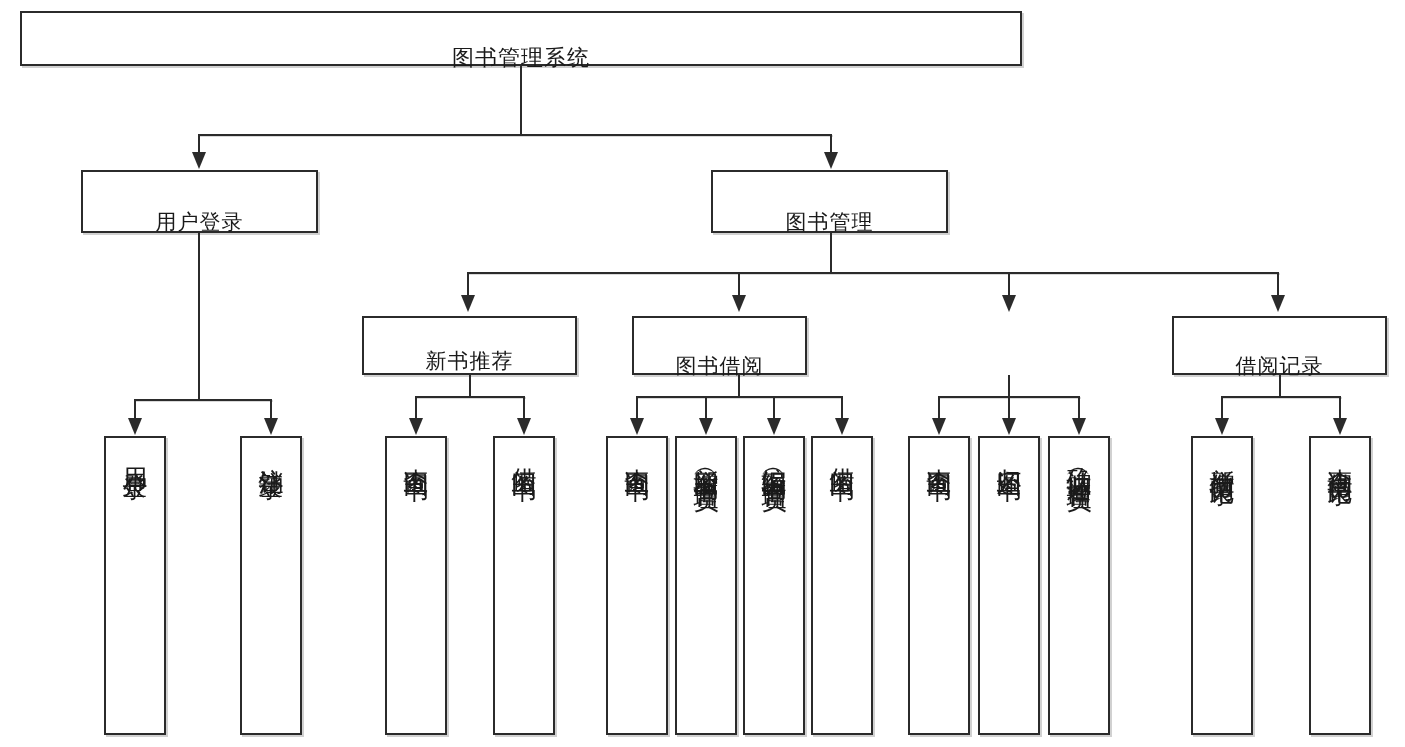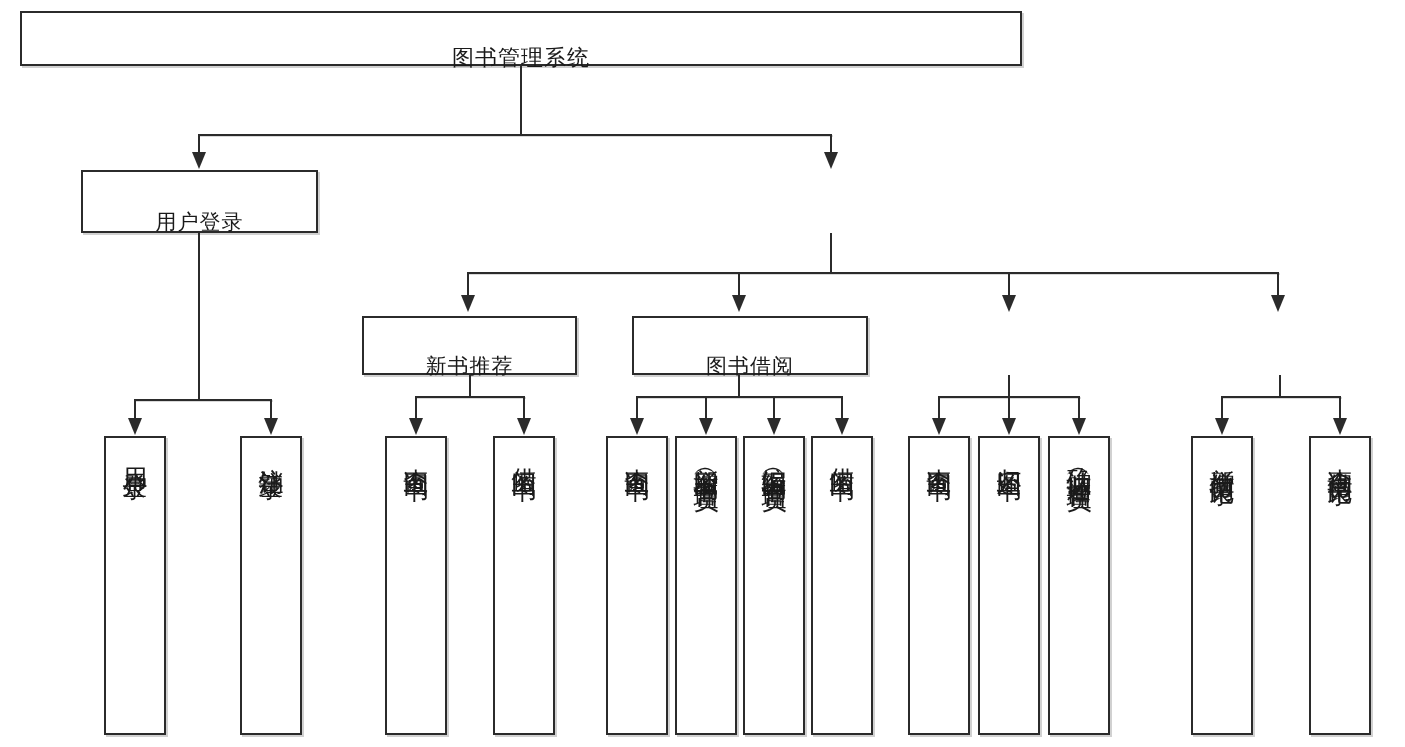--- a/index.html
+++ b/index.html
@@ -72,44 +72,50 @@
   <div class="hline" style="left:198px;top:134px;width:634px;"></div>
 
   <div class="vline" style="left:198px;top:134px;height:19px;"></div>
   <div class="arrow" style="left:192px;top:152px;"></div>
   <div class="vline" style="left:830px;top:134px;height:19px;"></div>
   <div class="arrow" style="left:824px;top:152px;"></div>
 
   <div class="node h" style="left:81px;top:170px;width:237px;height:63px;">
     <span class="lbl">用户登录</span>
   </div>
+  <div class="node h" style="left:711px;top:170px;width:237px;height:63px;">
+    <span class="lbl">图书管理</span>
+  </div>
 
   <div class="vline" style="left:198px;top:233px;height:167px;"></div>
   <div class="hline" style="left:134px;top:399px;width:138px;"></div>
   <div class="vline" style="left:134px;top:399px;height:20px;"></div>
   <div class="arrow" style="left:128px;top:418px;"></div>
   <div class="vline" style="left:270px;top:399px;height:20px;"></div>
   <div class="arrow" style="left:264px;top:418px;"></div>
 
   <div class="vline" style="left:830px;top:233px;height:40px;"></div>
   <div class="hline" style="left:467px;top:272px;width:812px;"></div>
   <div class="vline" style="left:467px;top:272px;height:24px;"></div>
   <div class="arrow" style="left:461px;top:295px;"></div>
   <div class="vline" style="left:738px;top:272px;height:24px;"></div>
   <div class="arrow" style="left:732px;top:295px;"></div>
   <div class="vline" style="left:1008px;top:272px;height:24px;"></div>
   <div class="arrow" style="left:1002px;top:295px;"></div>
   <div class="vline" style="left:1277px;top:272px;height:24px;"></div>
   <div class="arrow" style="left:1271px;top:295px;"></div>
 
-  <div class="node h" style="left:362px;top:316px;width:215px;height:59px;">
+  <div class="node h" style="left:362px;top:316px;width:215px;height:59px;align-items:flex-end;">
     <span class="lbl">新书推荐</span>
   </div>
-  <div class="node h" style="left:632px;top:316px;width:236px;height:59px;">
+  <div class="node h" style="left:632px;top:316px;width:175px;height:59px;">
     <span class="lbl">图书借阅</span>
+  </div>
+  <div class="node h" style="left:1172px;top:316px;width:215px;height:59px;">
+    <span class="lbl">借阅记录</span>
   </div>
 
   <div class="vline" style="left:469px;top:375px;height:22px;"></div>
   <div class="hline" style="left:415px;top:396px;width:110px;"></div>
   <div class="vline" style="left:415px;top:396px;height:23px;"></div>
   <div class="arrow" style="left:409px;top:418px;"></div>
   <div class="vline" style="left:523px;top:396px;height:23px;"></div>
   <div class="arrow" style="left:517px;top:418px;"></div>
 
   <div class="vline" style="left:738px;top:375px;height:22px;"></div>

